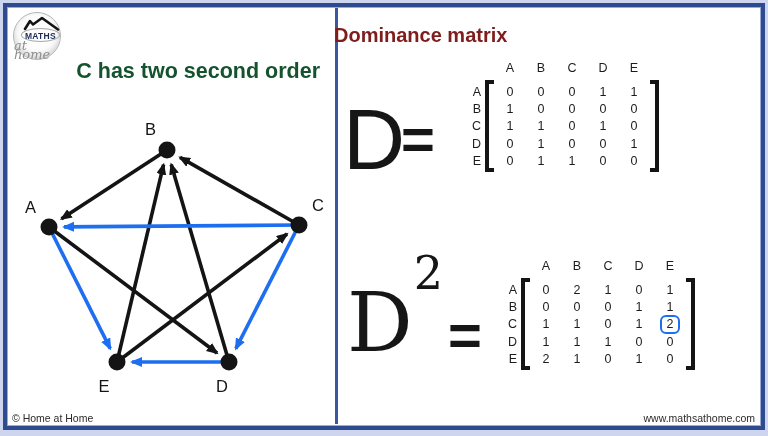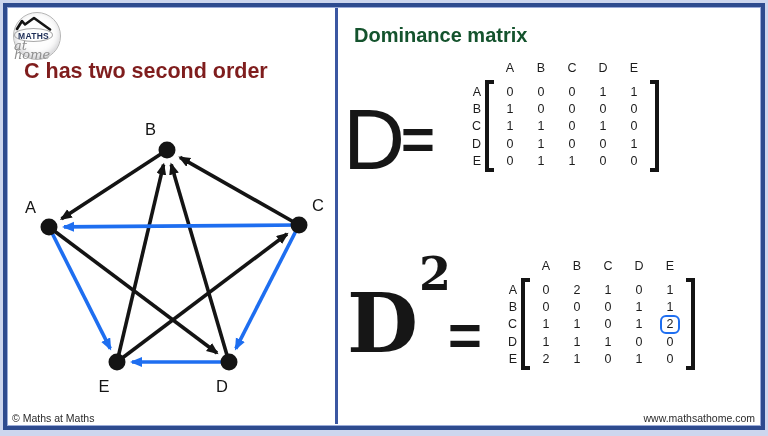--- a/index.html
+++ b/index.html
@@ -14,54 +14,54 @@
     position:absolute;left:7px;top:7px;right:7px;bottom:10px;
     background:#ffffff;border:1.5px solid #9aabd8;box-sizing:border-box;
   }
   .divider{position:absolute;left:335px;top:8px;width:2.5px;height:416px;background:#3b57a2;}
 
   
   .logo{
     position:absolute;left:13px;top:12px;width:48px;height:48px;border-radius:50%;
     background:#fdfdfd;border:1.5px solid #b5b5b5;box-sizing:border-box;
     box-shadow:inset 0 -3px 6px rgba(120,120,130,.35);
-    display:flex;flex-direction:column;align-items:flex-start;justify-content:flex-start;
+    display:flex;flex-direction:column;align-items:flex-end;justify-content:flex-start;
   }
   .logo svg{display:block;margin-top:3px;}
   .maths-ring{
     display:inline-block;border:1px solid #a9a9a9;border-radius:50%;
     padding:0 3px;margin-top:-3px;line-height:10px;
   }
   .maths-ring span{
     font-size:8.5px;font-weight:700;letter-spacing:.3px;color:#1c2c55;
   }
   .logo-home{
     font-family:"DejaVu Serif",serif;font-style:italic;
     font-size:13px;color:#8e8e8e;margin-top:-1px;line-height:9px;
   }
 
   
   .caption{
-    position:absolute;left:24px;top:57px;width:296px;text-align:left;
-    color:#7f1d1d;font-size:21.5px;line-height:29px;font-weight:700;
+    position:absolute;left:24px;top:57px;width:296px;text-align:right;
+    color:#14532d;font-size:21.5px;line-height:29px;font-weight:700;
   }
 
   .graph{position:absolute;left:0;top:0;width:768px;height:436px;pointer-events:none;}
 
   
   .heading{
-    position:absolute;left:354px;color:#14532d;font-size:20px;font-weight:700;line-height:22px;
+    position:absolute;left:334px;color:#7f1d1d;font-size:20px;font-weight:700;line-height:22px;
   }
   .h1{top:24px;}
   .h2{top:210px;}
 
   
   .sym{position:absolute;color:#161616;line-height:1;}
   .sym1{left:343px;top:96px;font-size:86px;font-weight:400;}
-  .sym2{left:347px;top:282px;font-family:"DejaVu Serif",serif;font-size:82px;font-weight:700;}
+  .sym2{left:347px;top:282px;font-family:"DejaVu Serif",serif;font-size:82px;font-weight:400;}
   .sym2 sup{font-size:46px;position:relative;top:-34px;left:1px;line-height:0;}
   .equals{position:absolute;color:#161616;font-size:58px;font-weight:700;line-height:1;}
   .eq1{left:401px;top:110px;}
   .eq2{left:448px;top:306px;}
 
   
   .massembly{position:absolute;display:flex;color:#1c1c1c;}
   .m1{left:466px;top:60px;}
   .m2{left:502px;top:258px;}
   .mlabels{display:flex;flex-direction:column;padding-top:23px;width:15px;margin-right:4px;}
@@ -333,15 +333,15 @@
             </div>
             <div class="mcell">
               <span class="mval">0</span>
             </div>
           </div>
           <div class="bracket br"></div>
         </div>
       </div>
     </div>
 
-  <div class="footer-left">© Maths at Maths</div>
+  <div class="footer-left">© Home at Home</div>
   <div class="footer-right">www.mathsathome.com</div>
 </div>
 
 </body></html>

